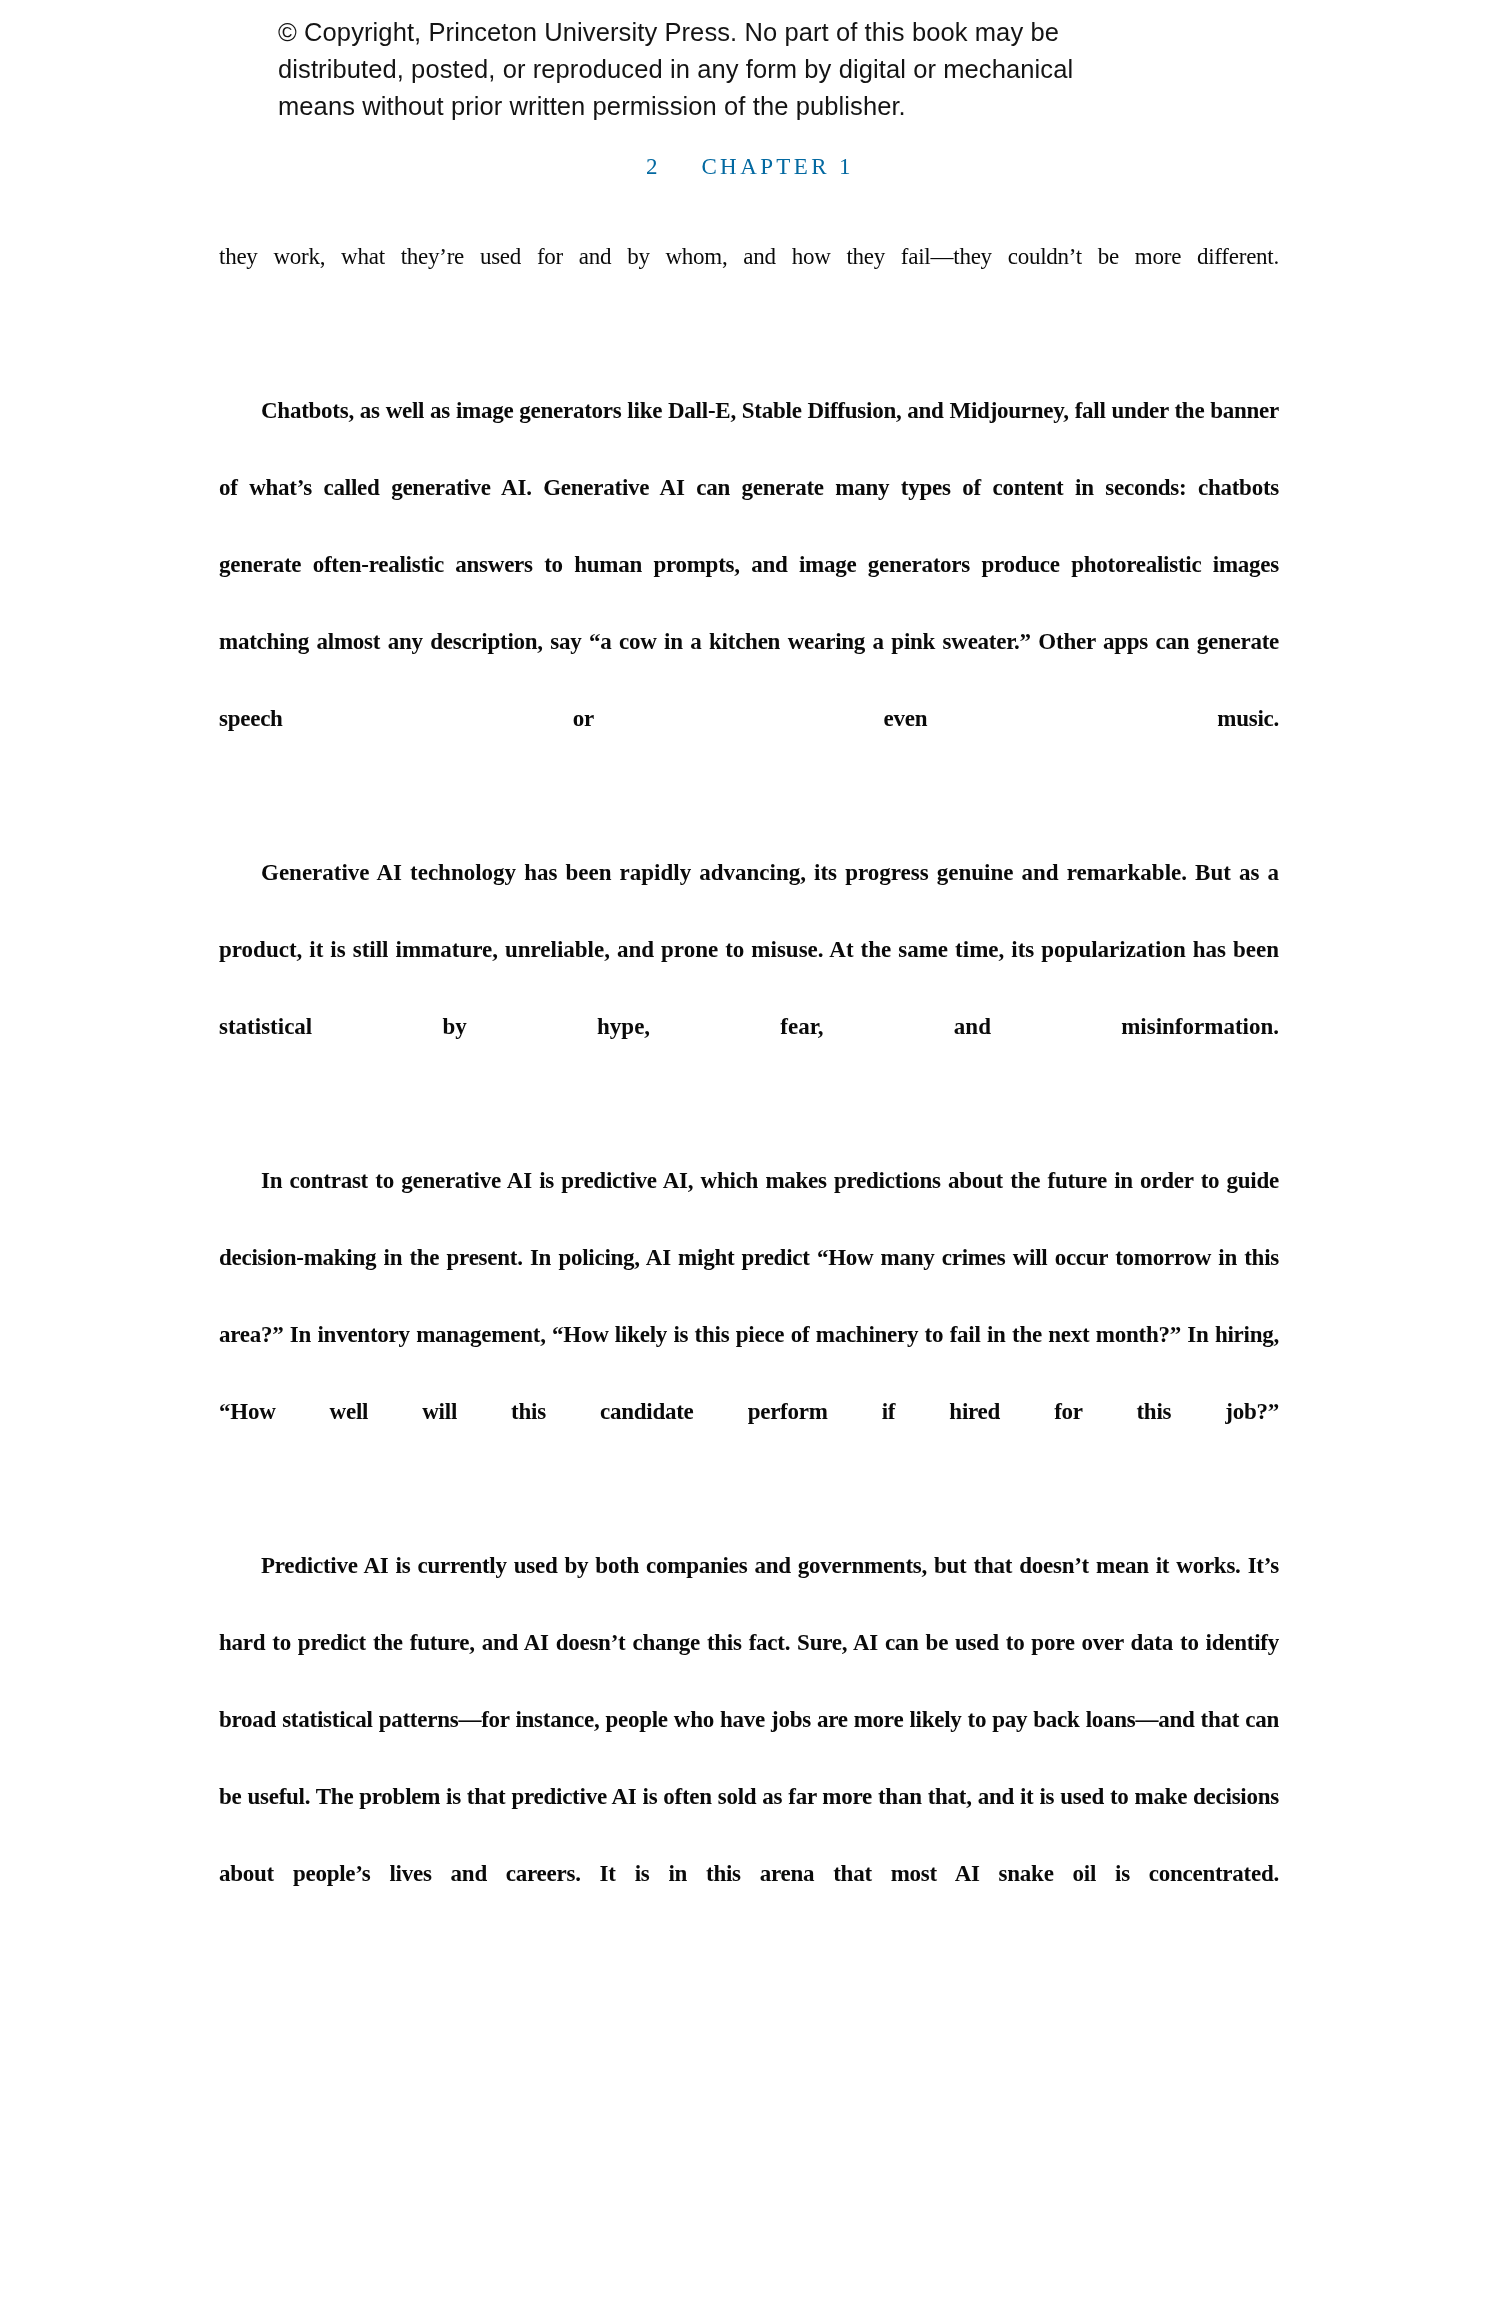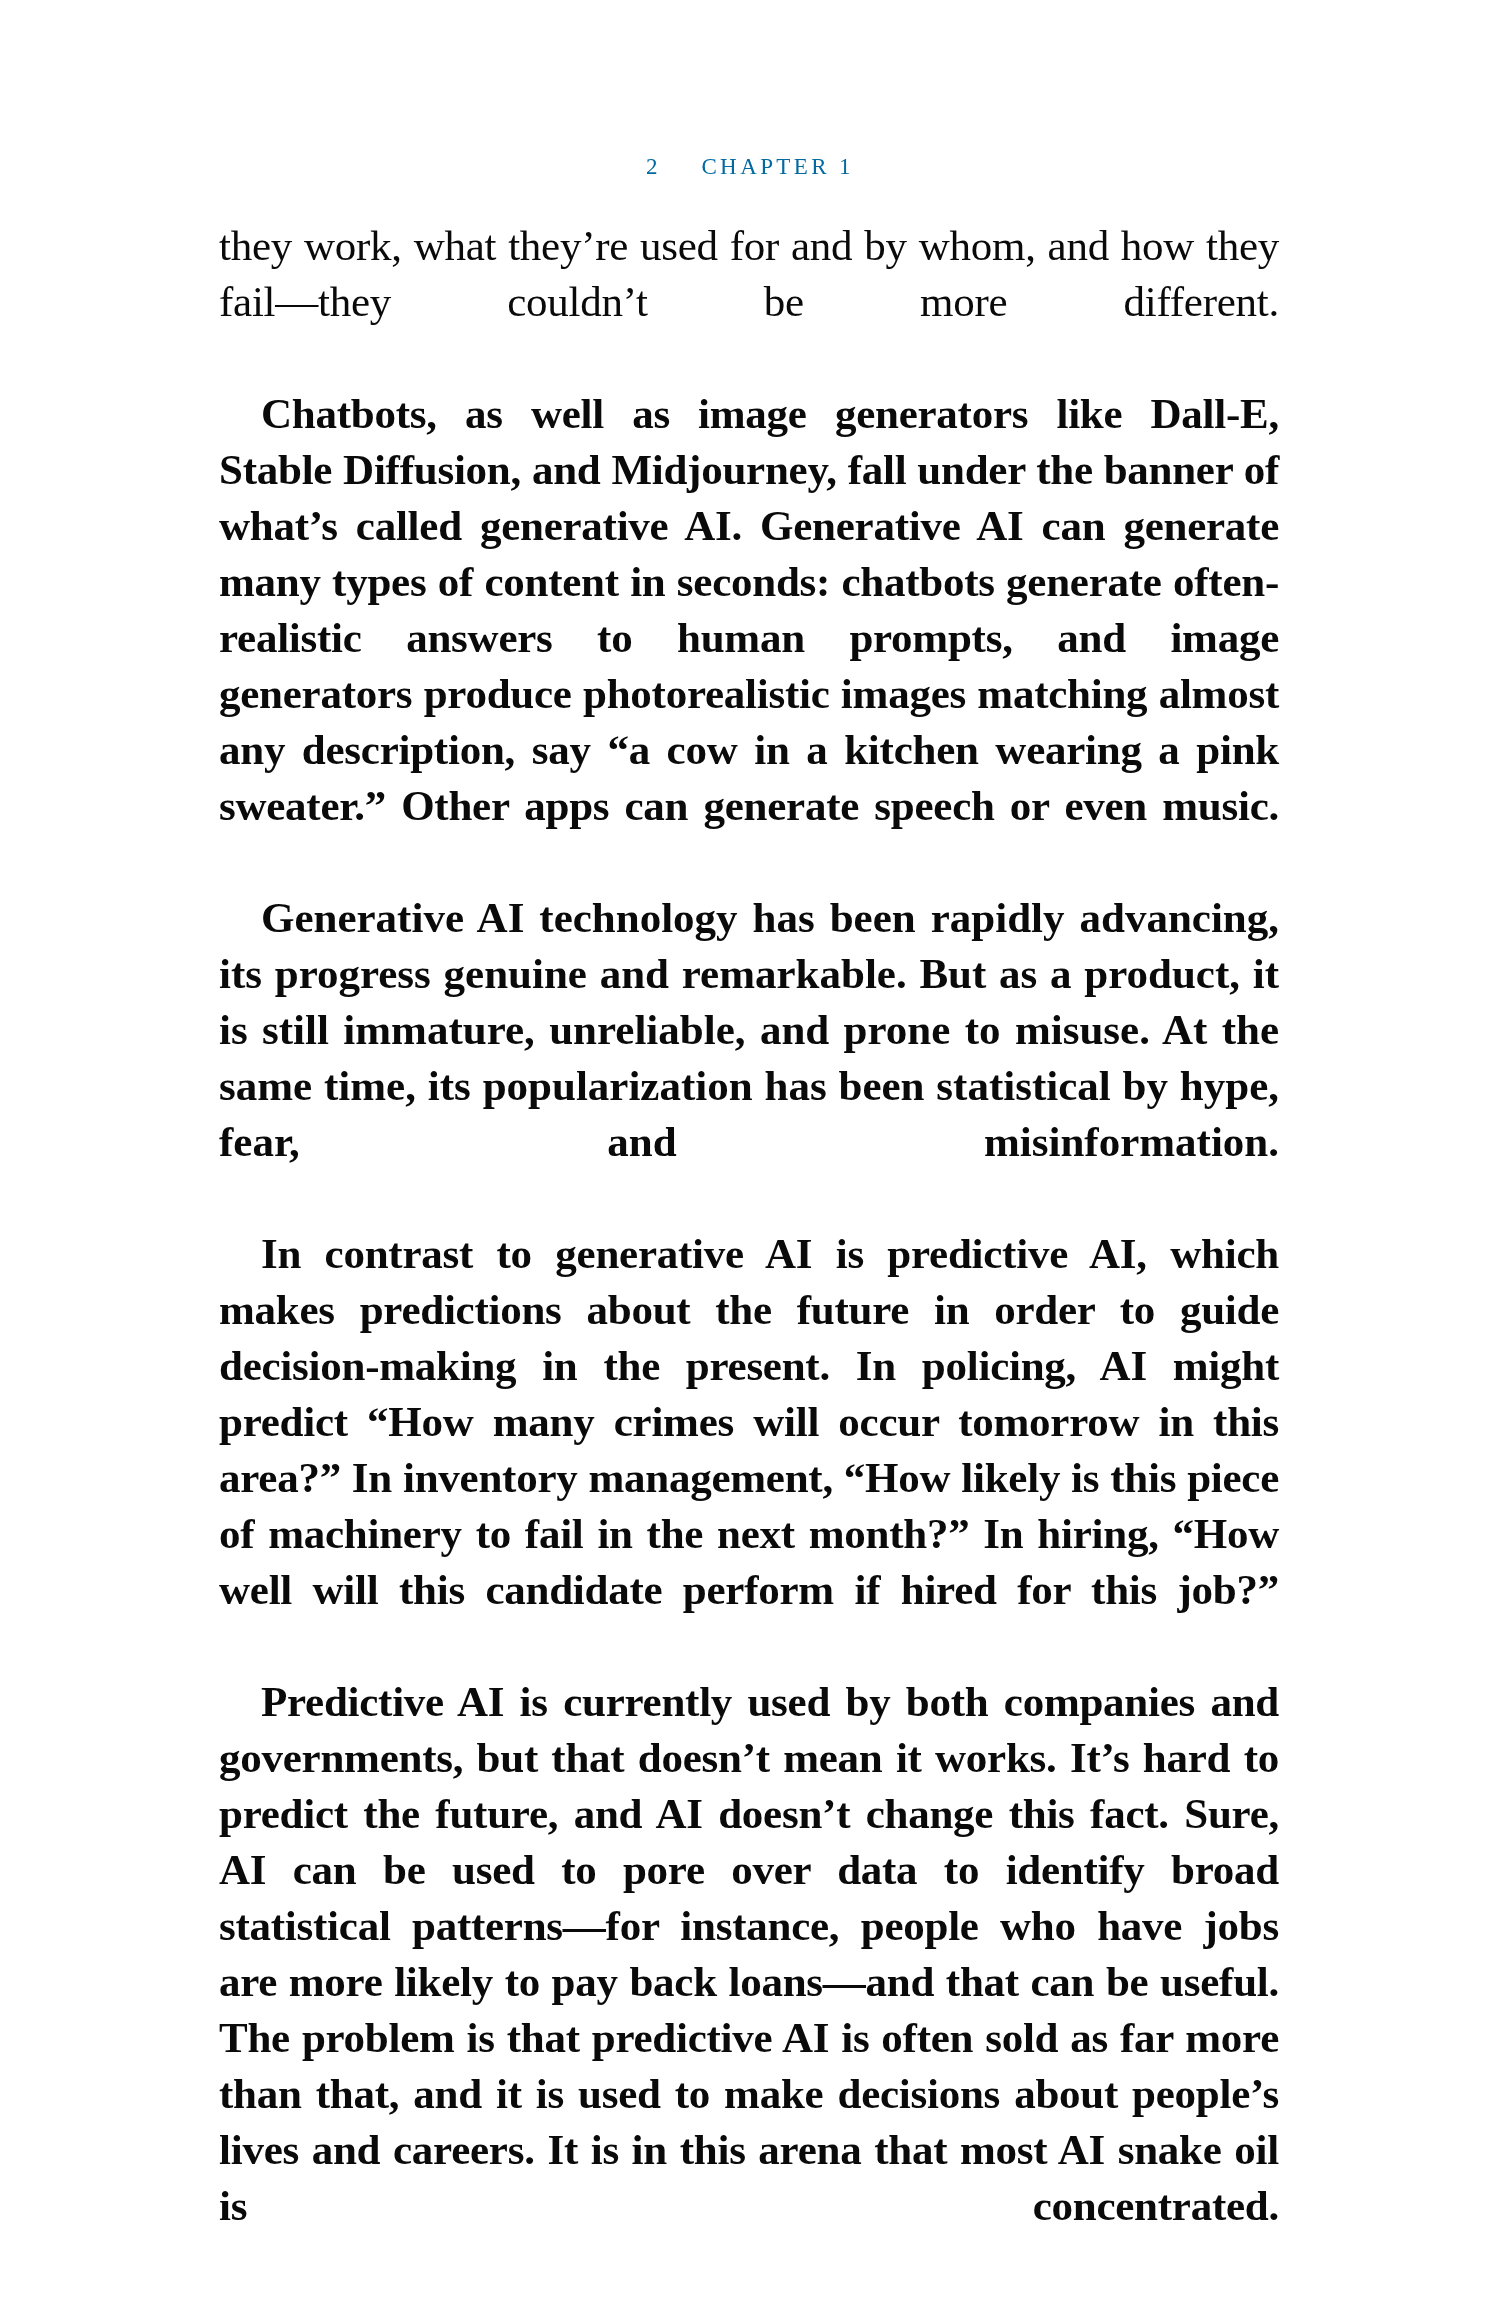--- a/index.html
+++ b/index.html
@@ -70,22 +70,22 @@
 
   
   .body-text {
     position: absolute;
     left: 219px;
     top: 218px;
     width: 1060px;
   }
   .body-text p {
     margin: 0;
-    font-size: 43px;
-    line-height: 56px;
+    font-size: 23px;
+    line-height: 77px;
     text-align: justify;
     text-justify: inter-word;
     color: #0a0a0a;
     word-spacing: 0.2px;
   }
   .body-text p.no-indent {
     text-indent: 0;
   }
   .body-text p.indent {
     text-indent: 42px;
@@ -114,20 +114,25 @@
     font-size: 25.5px;
     line-height: 34px;
     color: #141414;
   }
 </style>
 </head>
 <body>
 
 <div class="page">
 
+  <div class="copyright-notice">
+    <span class="line">© Copyright, Princeton University Press. No part of this book may be</span>
+    <span class="line">distributed, posted, or reproduced in any form by digital or mechanical</span>
+    <span class="line">means without prior written permission of the publisher.</span>
+  </div>
 
   <div class="running-head">
     <span class="folio">2</span>
     <span class="gap"></span>
     <span class="chapter-label">CHAPTER 1</span>
   </div>
 
   <div class="body-text">
     <p class="no-indent tight">they work, what they’re used for and by whom, and how they fail—they couldn’t be more different.</p>
     <p class="indent tight">Chatbots, as well as image generators like Dall-E, Stable Diffusion, and Midjourney, fall under the banner of what’s called generative AI. Generative AI can generate many types of content in seconds: chatbots generate often-realistic answers to human prompts, and image generators produce photorealistic images matching almost any description, say “a cow in a kitchen wearing a pink sweater.” Other apps can generate speech or even music.</p>

